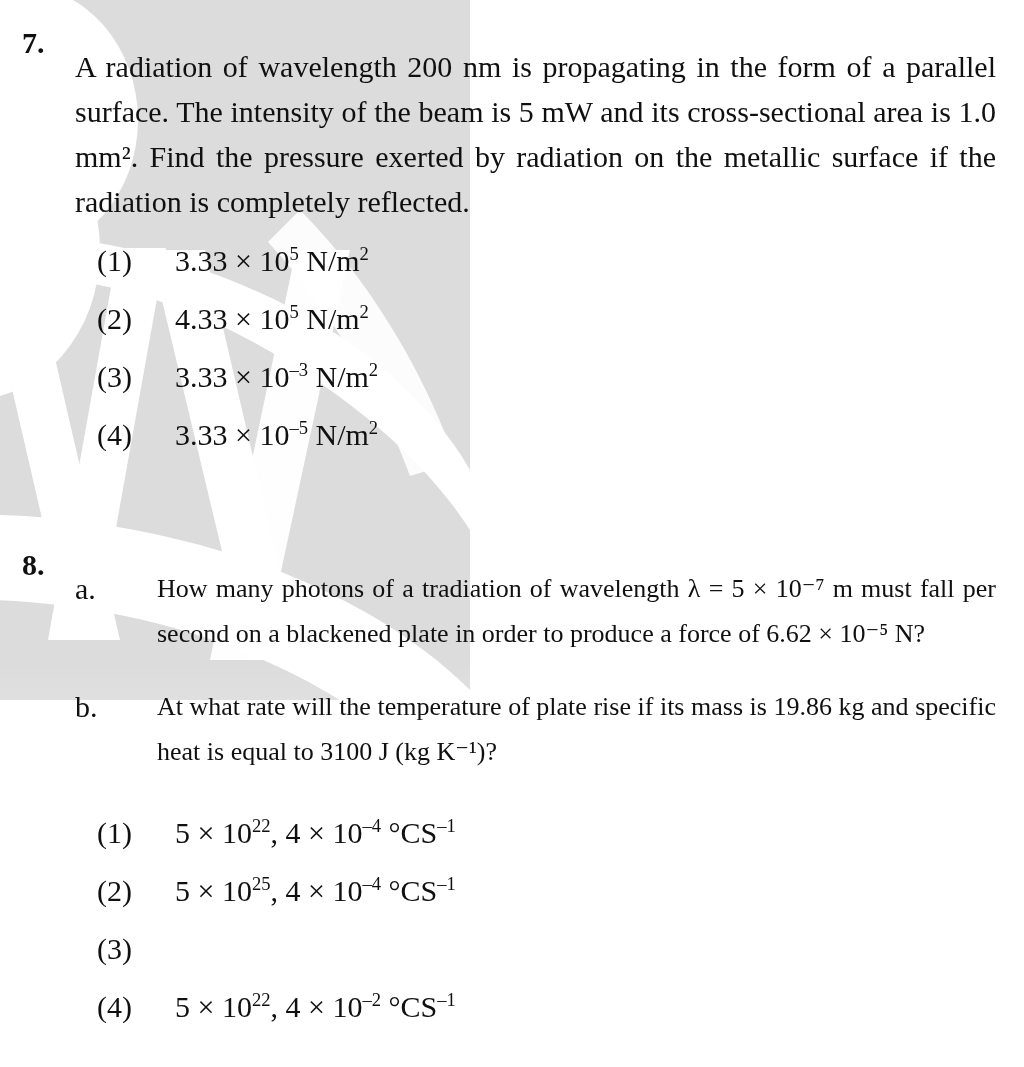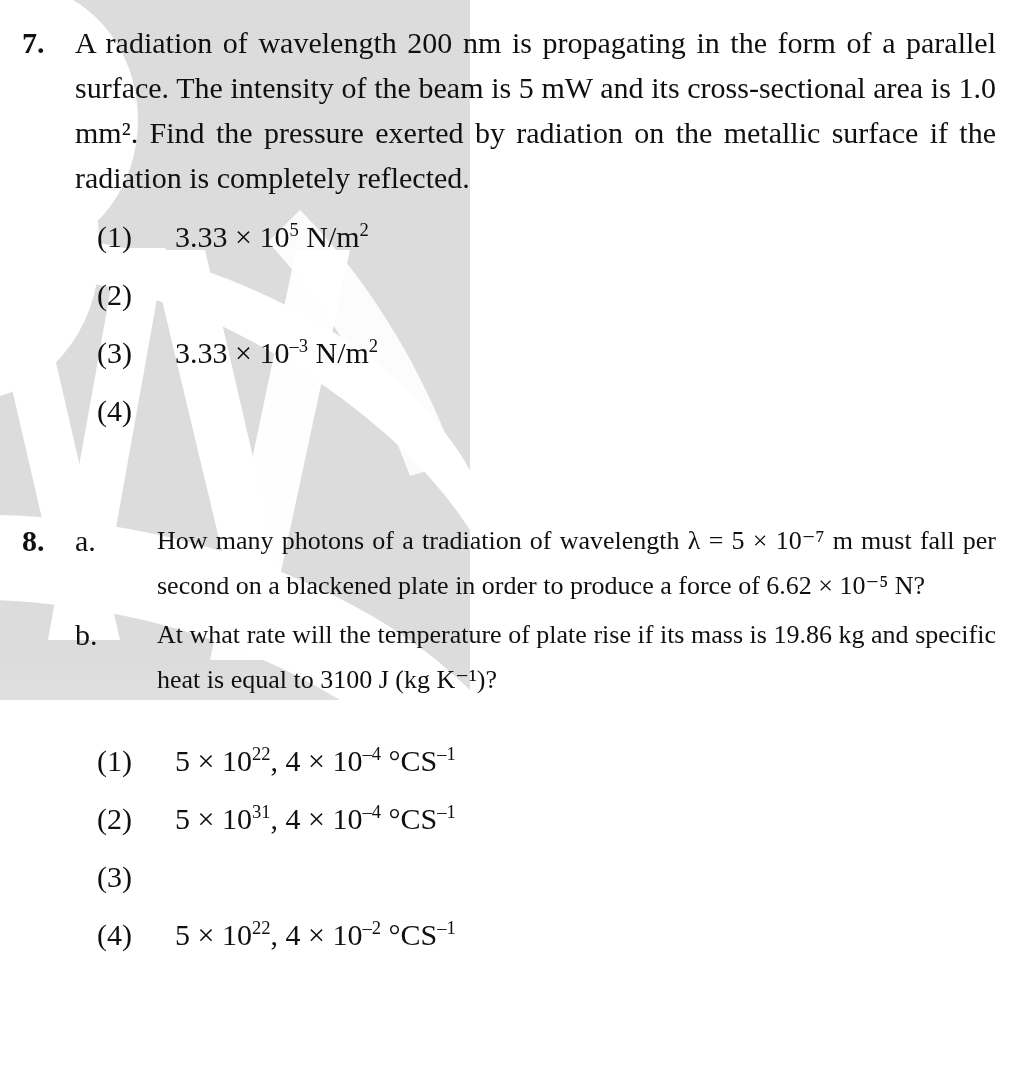--- a/index.html
+++ b/index.html
@@ -51,20 +51,21 @@
     line-height: 45px;
   }
   .q-body {
     flex: 1 1 auto;
     padding-right: 28px;
     font-size: 30px;
     line-height: 45px;
     text-align: justify;
     text-justify: inter-word;
     hyphens: none;
+    margin-top: 24px;
   }
 
   
   .sub-row {
     display: flex;
     align-items: flex-start;
   }
   .sub-letter {
     width: 82px;
     flex: 0 0 82px;
@@ -176,29 +177,31 @@
 
       <div class="options">
 
         <div class="opt-row">
           <span class="opt-label">(1)</span>
           <span class="opt-value"><span>3.33 × 10</span><sup>5</sup><span> N/m</span><sup>2</sup></span>
         </div>
 
         <div class="opt-row">
           <span class="opt-label">(2)</span>
+          <span class="opt-value"><span>4.33 × 10</span><sup>5</sup><span> N/m</span><sup>2</sup></span>
         </div>
 
         <div class="opt-row">
           <span class="opt-label">(3)</span>
           <span class="opt-value"><span>3.33 × 10</span><sup>–3</sup><span> N/m</span><sup>2</sup></span>
         </div>
 
         <div class="opt-row">
           <span class="opt-label">(4)</span>
+          <span class="opt-value"><span>3.33 × 10</span><sup>–5</sup><span> N/m</span><sup>2</sup></span>
         </div>
 
       </div>
     </div>
 
     <div class="gap-between"></div>
 
     <div class="qblock">
 
       <div class="q-row">
@@ -227,21 +230,21 @@
 
       <div class="options">
 
         <div class="opt-row">
           <span class="opt-label">(1)</span>
           <span class="opt-value"><span>5 × 10</span><sup>22</sup><span>, </span><span>4 × 10</span><sup>–4</sup><span> °CS</span><sup>–1</sup></span>
         </div>
 
         <div class="opt-row">
           <span class="opt-label">(2)</span>
-          <span class="opt-value"><span>5 × 10</span><sup>31</sup><span>, </span><span>4 × 10</span><sup>–4</sup><span> °CS</span><sup>–1</sup></span>
+          <span class="opt-value"><span>5 × 10</span><sup>25</sup><span>, </span><span>4 × 10</span><sup>–4</sup><span> °CS</span><sup>–1</sup></span>
         </div>
 
         <div class="opt-row">
           <span class="opt-label">(3)</span>
         </div>
 
         <div class="opt-row">
           <span class="opt-label">(4)</span>
           <span class="opt-value"><span>5 × 10</span><sup>22</sup><span>, </span><span>4 × 10</span><sup>–2</sup><span> °CS</span><sup>–1</sup></span>
         </div>

